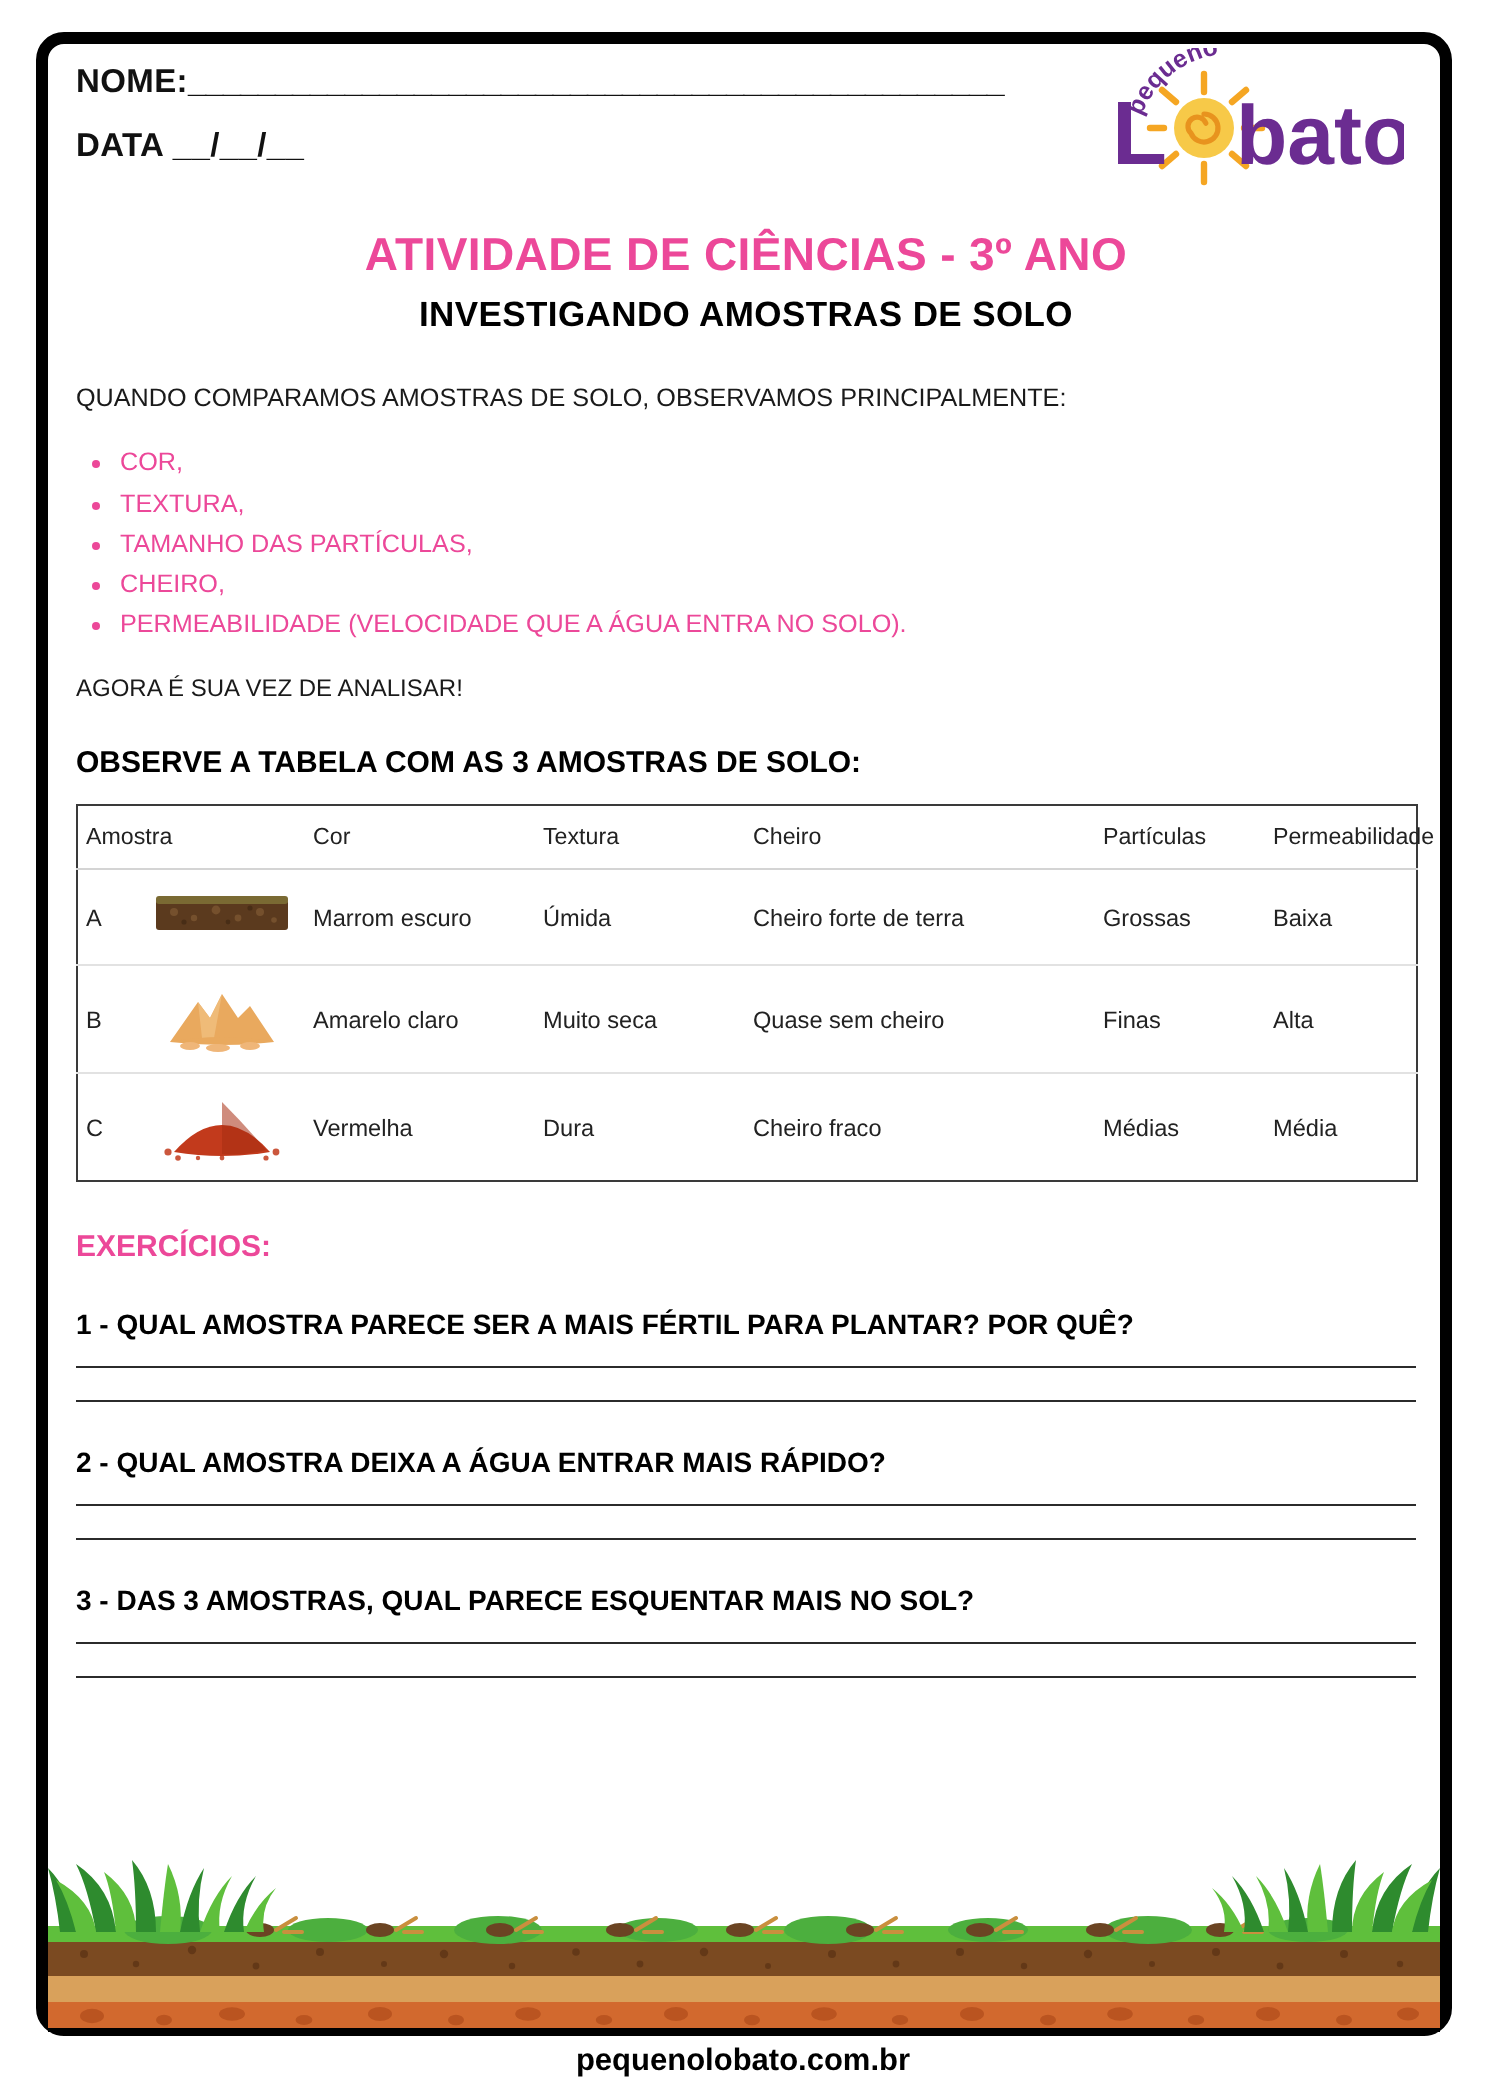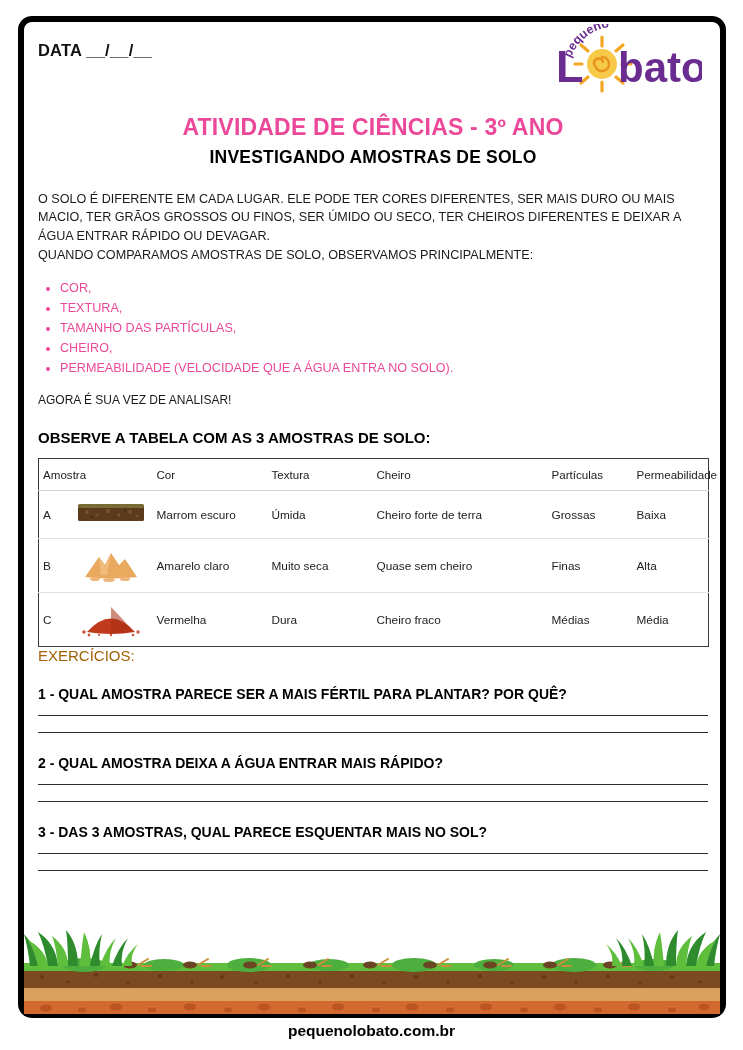--- a/index.html
+++ b/index.html
@@ -96,21 +96,21 @@
   col.c-am { width: 32px; }
   col.c-img { width: 82px; }
   col.c-cor { width: 115px; }
   col.c-tex { width: 105px; }
   col.c-che { width: 175px; }
   col.c-par { width: 85px; }
   col.c-per { width: 76px; }
   .sample-cell { height: 38px; position: relative; }
 
   
-  .ex-title { font-size: 15px; font-weight: normal; color: #a16207; }
+  .ex-title { margin-top: 24px; font-size: 15px; font-weight: bold; color: #ec4899; }
   .q { margin-top: 22px; font-size: 14px; font-weight: bold; color: #000; }
   .ans-line {
     width: 670px; height: 0;
     border-top: 1.6px solid #2b2b2b;
     margin-top: 13px;
   }
   .ans-line.second { margin-top: 16px; }
 
   
   #scene {
@@ -126,20 +126,23 @@
 </style>
 </head>
 <body>
 
 <div id="page">
   <div id="frame"></div>
 
   <div id="content">
 
     <div class="hdr-row">
+      <div class="nome-line">
+        <span>NOME:</span><span class="uline">_______________________________________________</span>
+      </div>
       <div class="data-line">DATA __/__/__</div>
 
       <div id="logo">
         <svg width="150" height="76" viewBox="0 0 150 76">
 
           <path id="arc" d="M 18 36 A 48 48 0 0 1 92 12" fill="none"></path>
           <text font-family="Liberation Sans, sans-serif" font-size="12.5" font-weight="bold" fill="#6B2C91">
             <textPath href="#arc" startOffset="2">pequeno</textPath>
           </text>
 
@@ -161,21 +164,20 @@
 
           <text x="66" y="58" font-family="Liberation Sans, sans-serif" font-size="42" font-weight="bold" fill="#6B2C91">bato</text>
         </svg>
       </div>
     </div>
 
     <div class="title1">ATIVIDADE DE CIÊNCIAS - 3º ANO</div>
     <div class="title2">INVESTIGANDO AMOSTRAS DE SOLO</div>
 
     <div class="intro">
-      <p>O SOLO É DIFERENTE EM CADA LUGAR. ELE PODE TER CORES DIFERENTES, SER MAIS DURO OU MAIS MACIO, TER GRÃOS GROSSOS OU FINOS, SER ÚMIDO OU SECO, TER CHEIROS DIFERENTES E DEIXAR A ÁGUA ENTRAR RÁPIDO OU DEVAGAR.</p>
       <p>QUANDO COMPARAMOS AMOSTRAS DE SOLO, OBSERVAMOS PRINCIPALMENTE:</p>
     </div>
 
     <ul class="attrs">
       <li>COR,</li>
       <li>TEXTURA,</li>
       <li>TAMANHO DAS PARTÍCULAS,</li>
       <li>CHEIRO,</li>
       <li>PERMEABILIDADE (VELOCIDADE QUE A ÁGUA ENTRA NO SOLO).</li>
     </ul>

